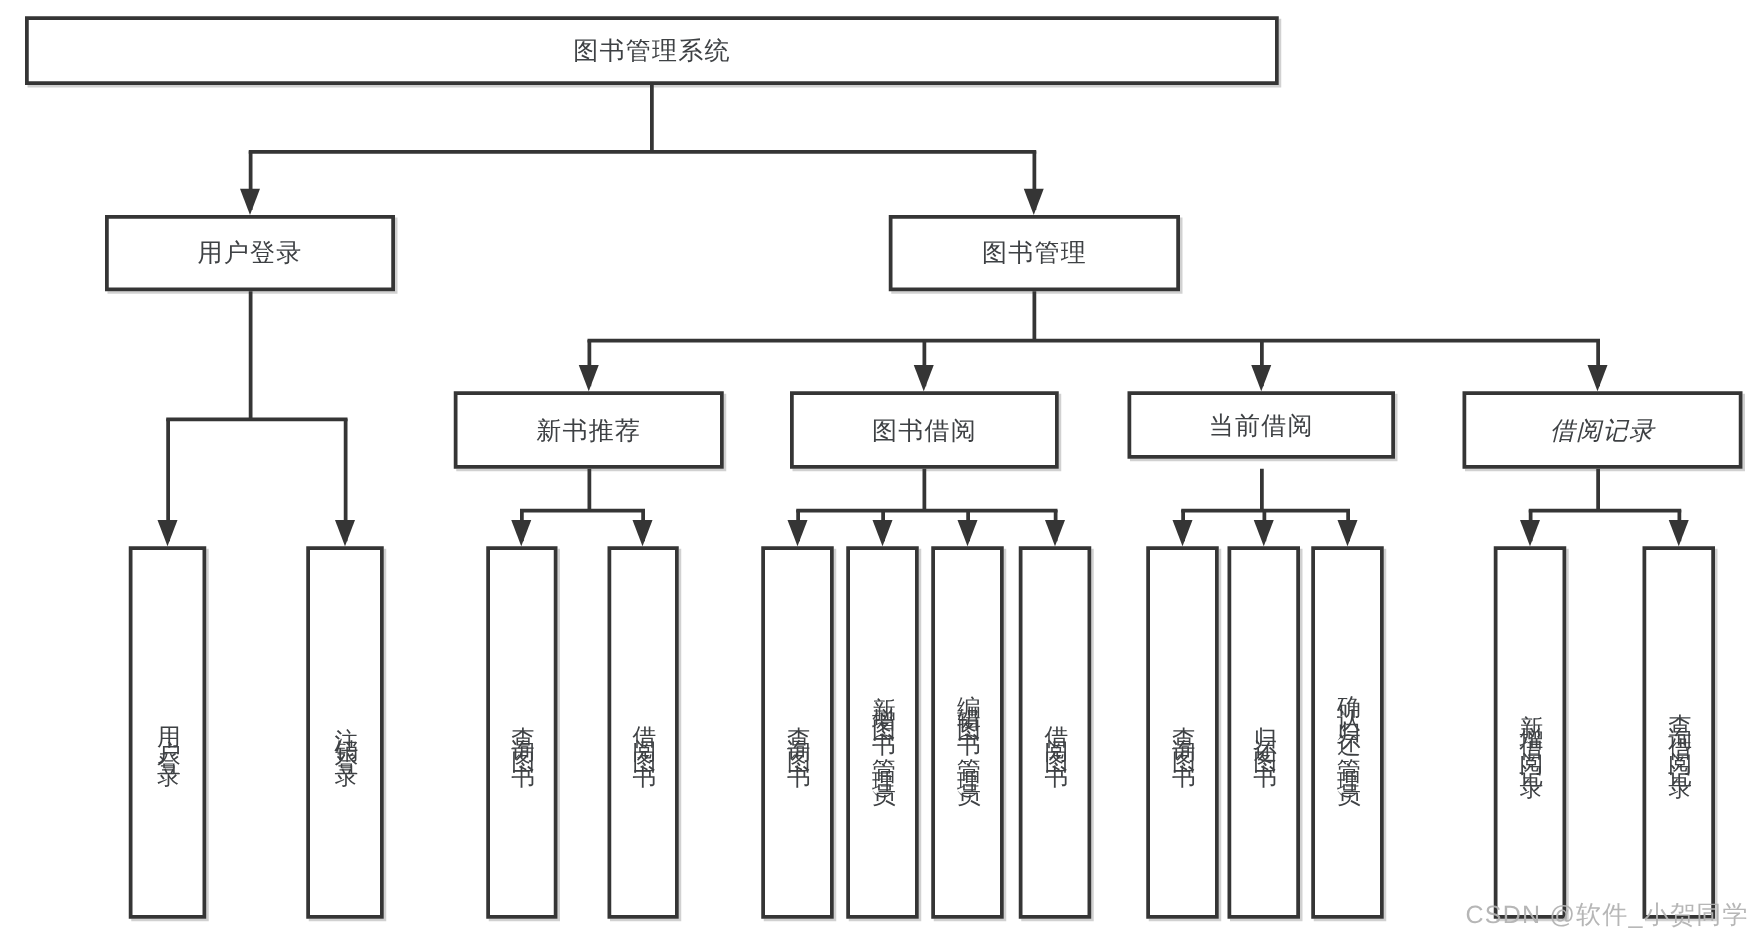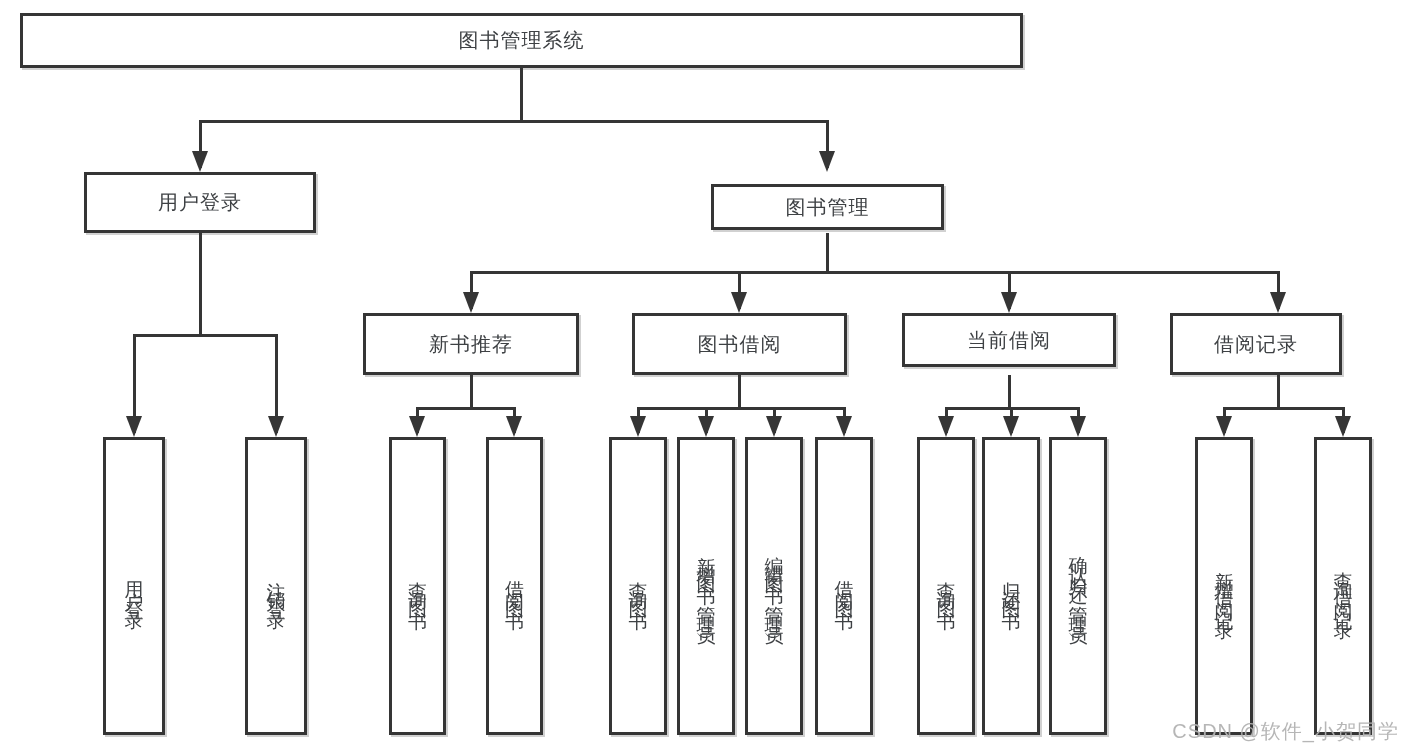--- a/index.html
+++ b/index.html
@@ -34,34 +34,34 @@
 
 <div class="canvas">
 
   <div class="box hbox" style="left:20px; top:13px; width:1003px; height:55px;">
     <span>图书管理系统</span>
   </div>
 
   <div class="box hbox" style="left:84px; top:172px; width:232px; height:61px;">
     <span>用户登录</span>
   </div>
-  <div class="box hbox" style="left:711px; top:184px; width:233px; height:46px;">
+  <div class="box hbox" style="left:711px; top:172px; width:233px; height:61px;">
     <span>图书管理</span>
   </div>
 
   <div class="box hbox" style="left:632px; top:313px; width:215px; height:62px;">
     <span>图书借阅</span>
   </div>
   <div class="box hbox" style="left:363px; top:313px; width:216px; height:62px;">
     <span>新书推荐</span>
   </div>
   <div class="box hbox" style="left:902px; top:313px; width:214px; height:54px;">
     <span>当前借阅</span>
   </div>
-  <div class="box hbox" style="left:1170px; top:313px; width:172px; height:62px;">
+  <div class="box hbox" style="left:1170px; top:313px; width:224px; height:62px;font-style:italic;">
     <span>借阅记录</span>
   </div>
 
   <div class="box" style="left:103px; top:437px; width:62px; height:298px;">
     <span class="vtxt">用户登录</span>
   </div>
   <div class="box" style="left:245px; top:437px; width:62px; height:298px;">
     <span class="vtxt">注销登录</span>
   </div>
 

